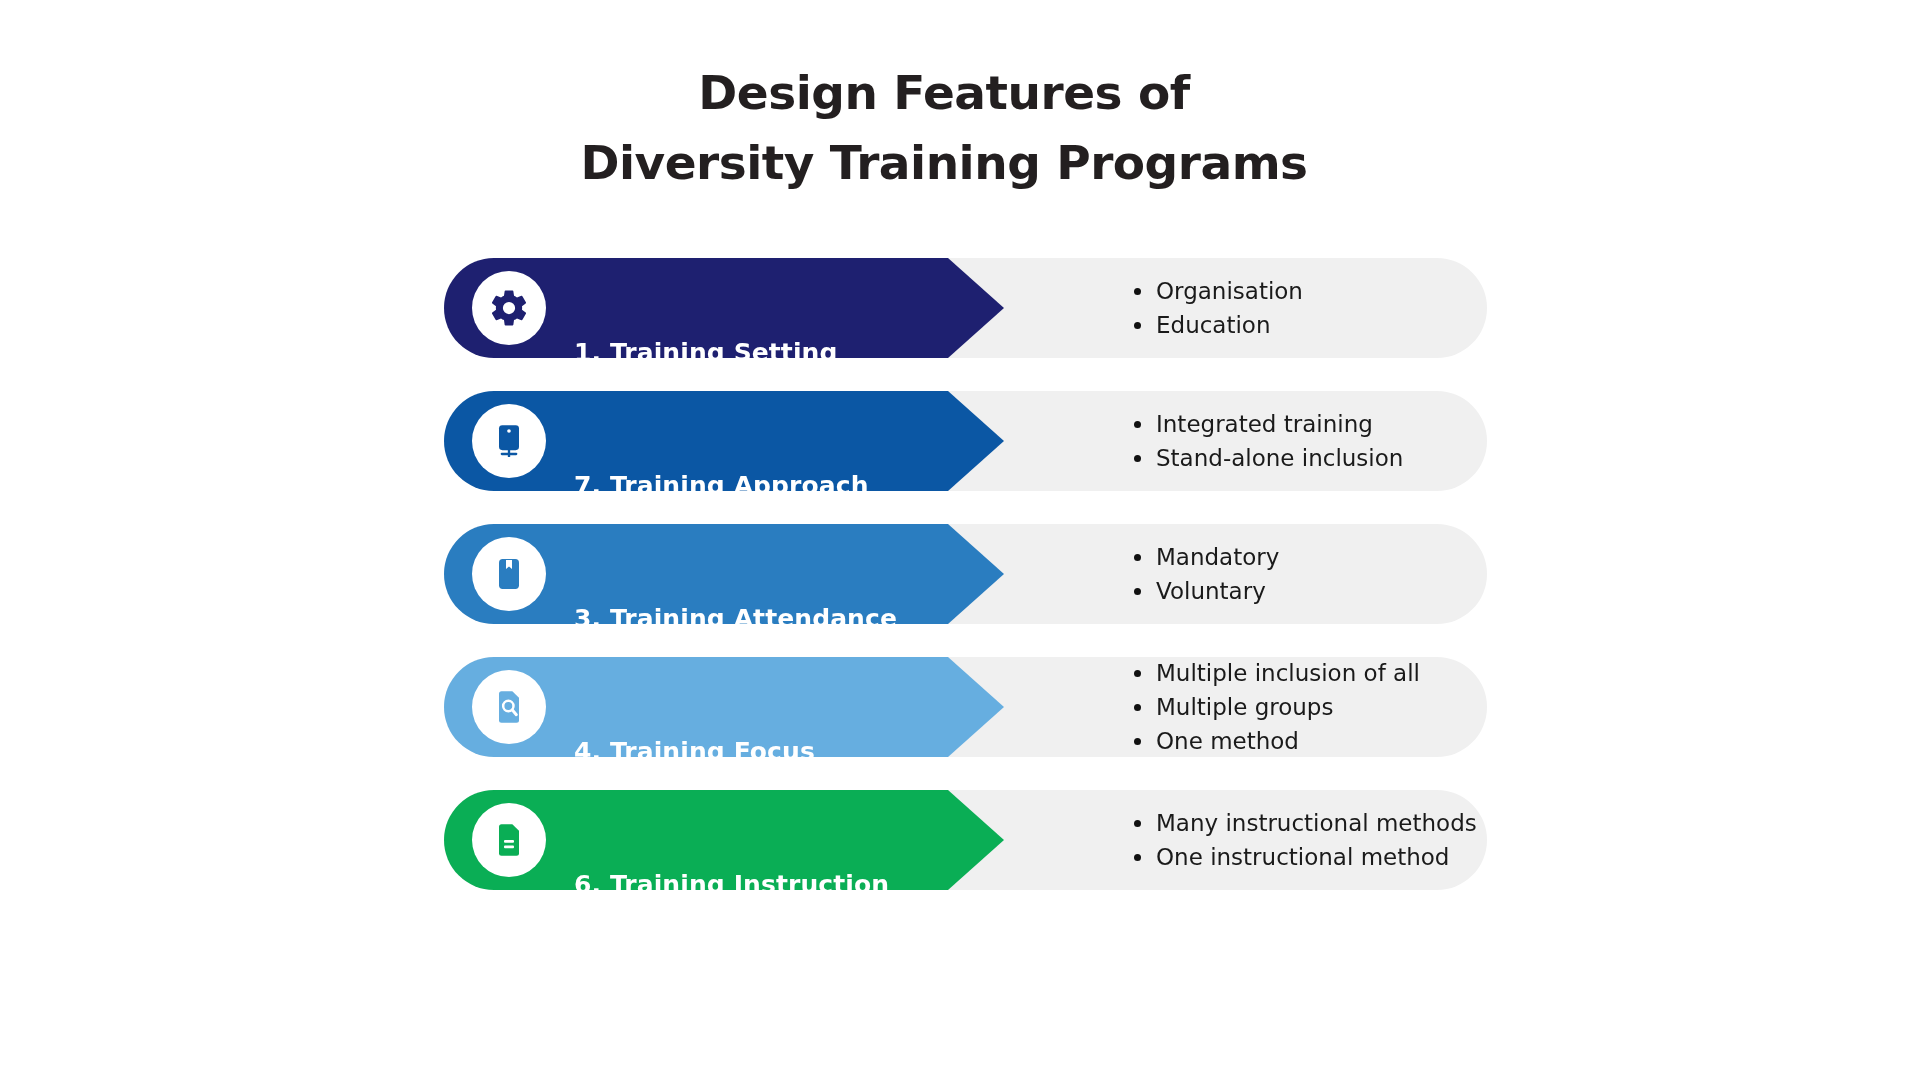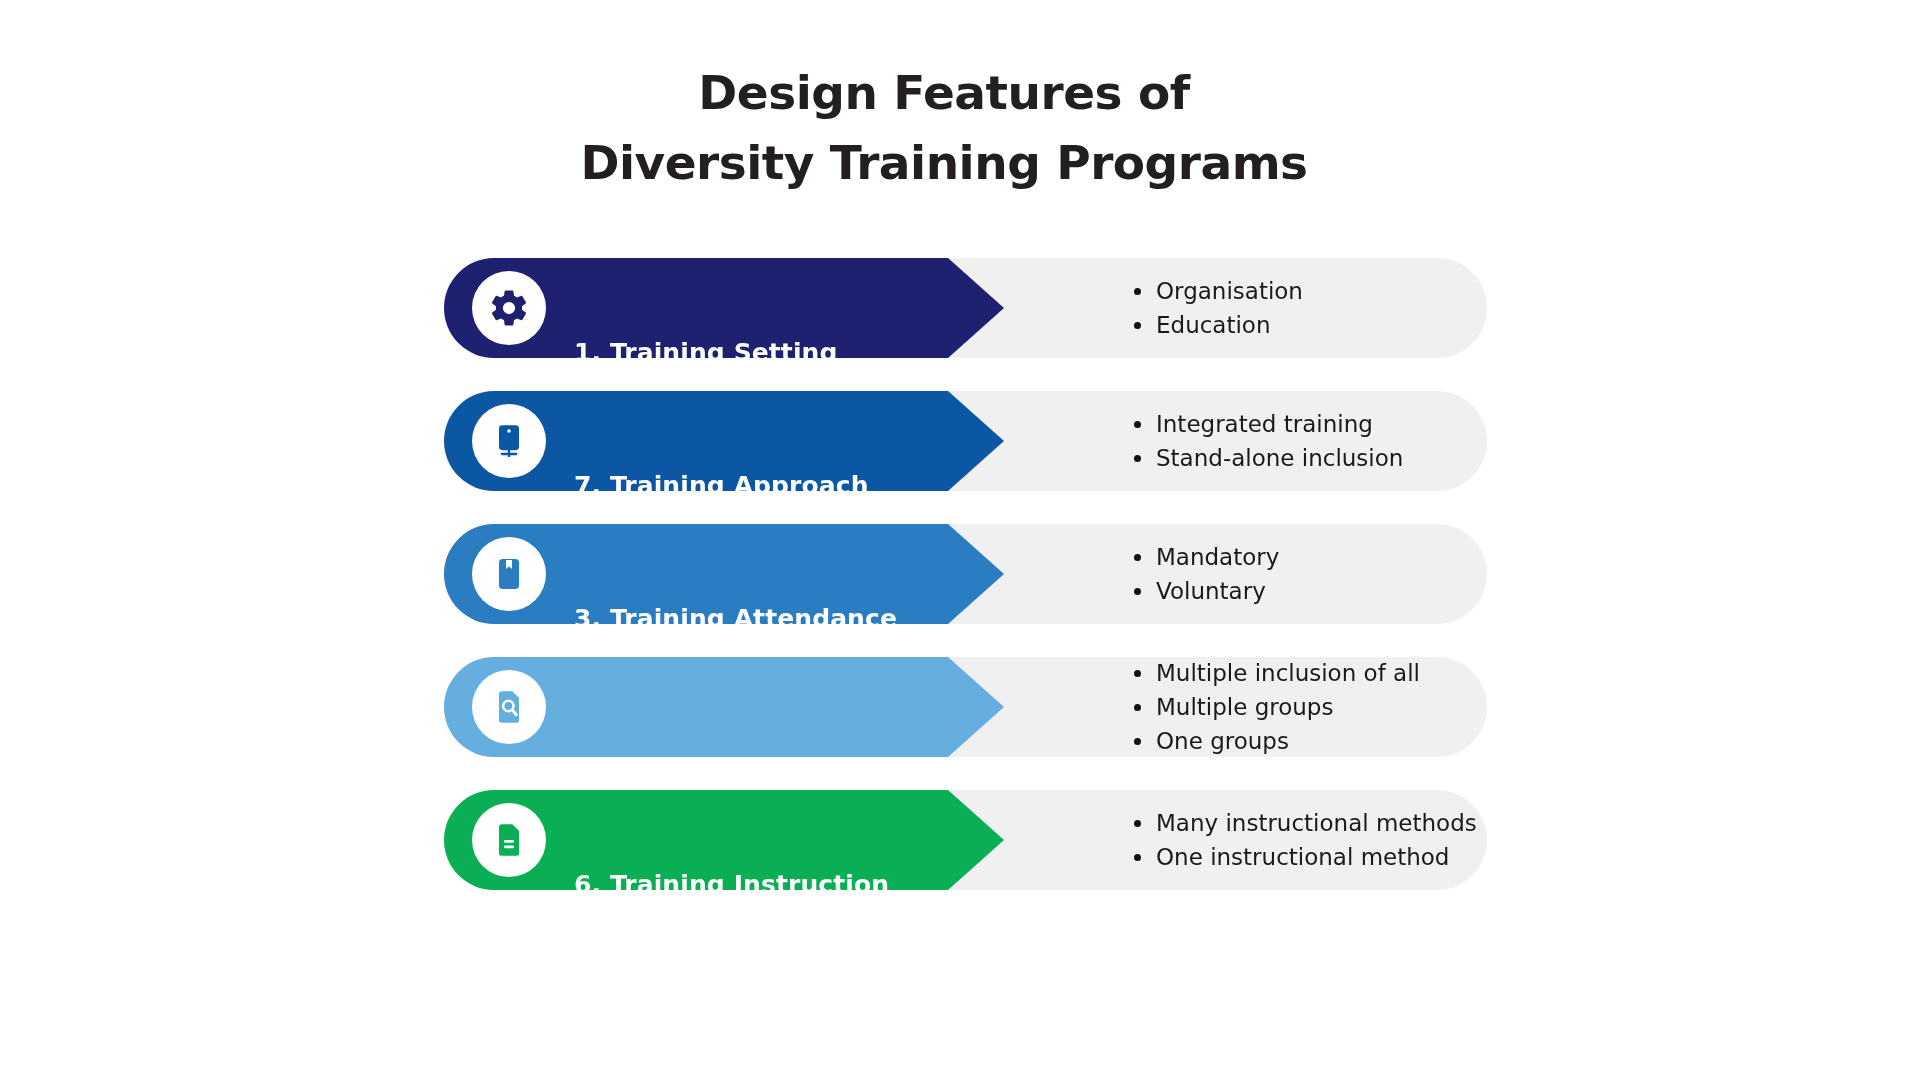--- a/index.html
+++ b/index.html
@@ -202,32 +202,33 @@
             </span>
           </div>
           <div class="bar-label">3. Training Attendance</div>
         </div>
       </div>
       <div class="row">
         <div class="panel"></div>
         <div class="bullets">
           <div class="bullet">Multiple inclusion of all</div>
           <div class="bullet">Multiple groups</div>
-          <div class="bullet">One groups</div>
+          <div class="bullet">One method</div>
         </div>
         <div class="bar" style="background: rgb(102, 174, 224);">
           <div class="icon-circle">
             <span>
               <svg width="40" height="40" viewBox="0 0 24 24" aria-hidden="true">
                 <path fill="#66aee0" d="M14 2.5H7.5A1.5 1.5 0 0 0 6 4v16a1.5 1.5 0 0 0 1.5 1.5h9A1.5 1.5 0 0 0 18 20V6.5L14 2.5z"></path>
                 <circle cx="11.6" cy="11.4" r="3.1" fill="none" stroke="#ffffff" stroke-width="1.5"></circle>
                 <line x1="13.9" y1="13.7" x2="16.4" y2="16.6" stroke="#ffffff" stroke-width="1.8" stroke-linecap="round"></line>
               </svg>
             </span>
           </div>
+          <div class="bar-label">4. Training Focus</div>
         </div>
       </div>
       <div class="row">
         <div class="panel"></div>
         <div class="bullets">
           <div class="bullet">Many instructional methods</div>
           <div class="bullet">One instructional method</div>
         </div>
         <div class="bar" style="background: rgb(10, 174, 85);">
           <div class="icon-circle">

